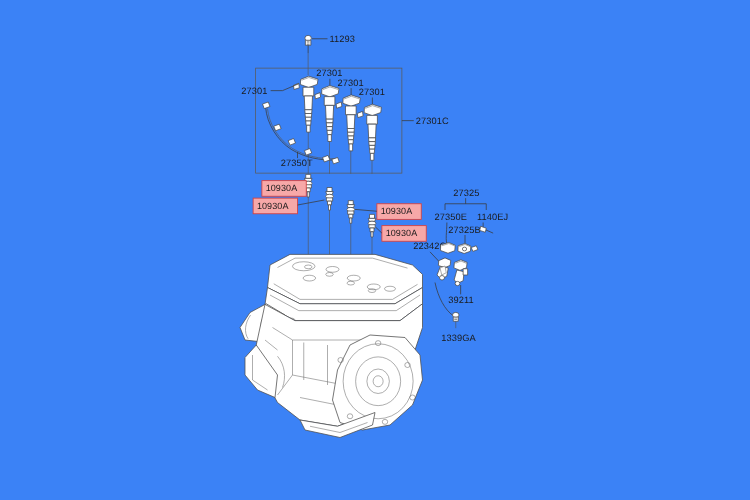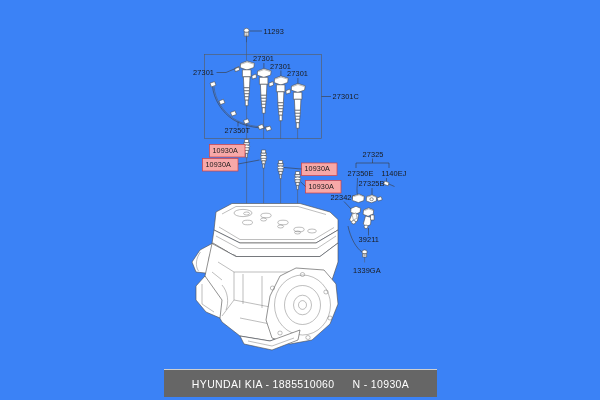--- a/index.html
+++ b/index.html
@@ -401,18 +401,14 @@
 
       <path class="eng" d="M240.0,336.0 L270.0,341.0 L300.0,330.0 L298.0,340.0 L272.0,350.0 L244.0,344.0 Z"></path>
       <path class="eng-i" d="M248.0,341.0 L272.0,346.0 L294.0,338.0"></path>
 
       <path class="eng-i" d="M222.0,285.0 C228.0,292.0 229.0,302.0 226.0,310.0"></path>
       <path class="eng-i" d="M212.0,272.0 L222.0,280.0"></path>
     </g>
 
   </svg>
 
-  <div id="footer">
-    <span class="ftxt">HYUNDAI  KIA - 1885510060</span>
-    <span class="ftxt">N - 10930A</span>
-  </div>
 
 </div>
 
 </body></html>

